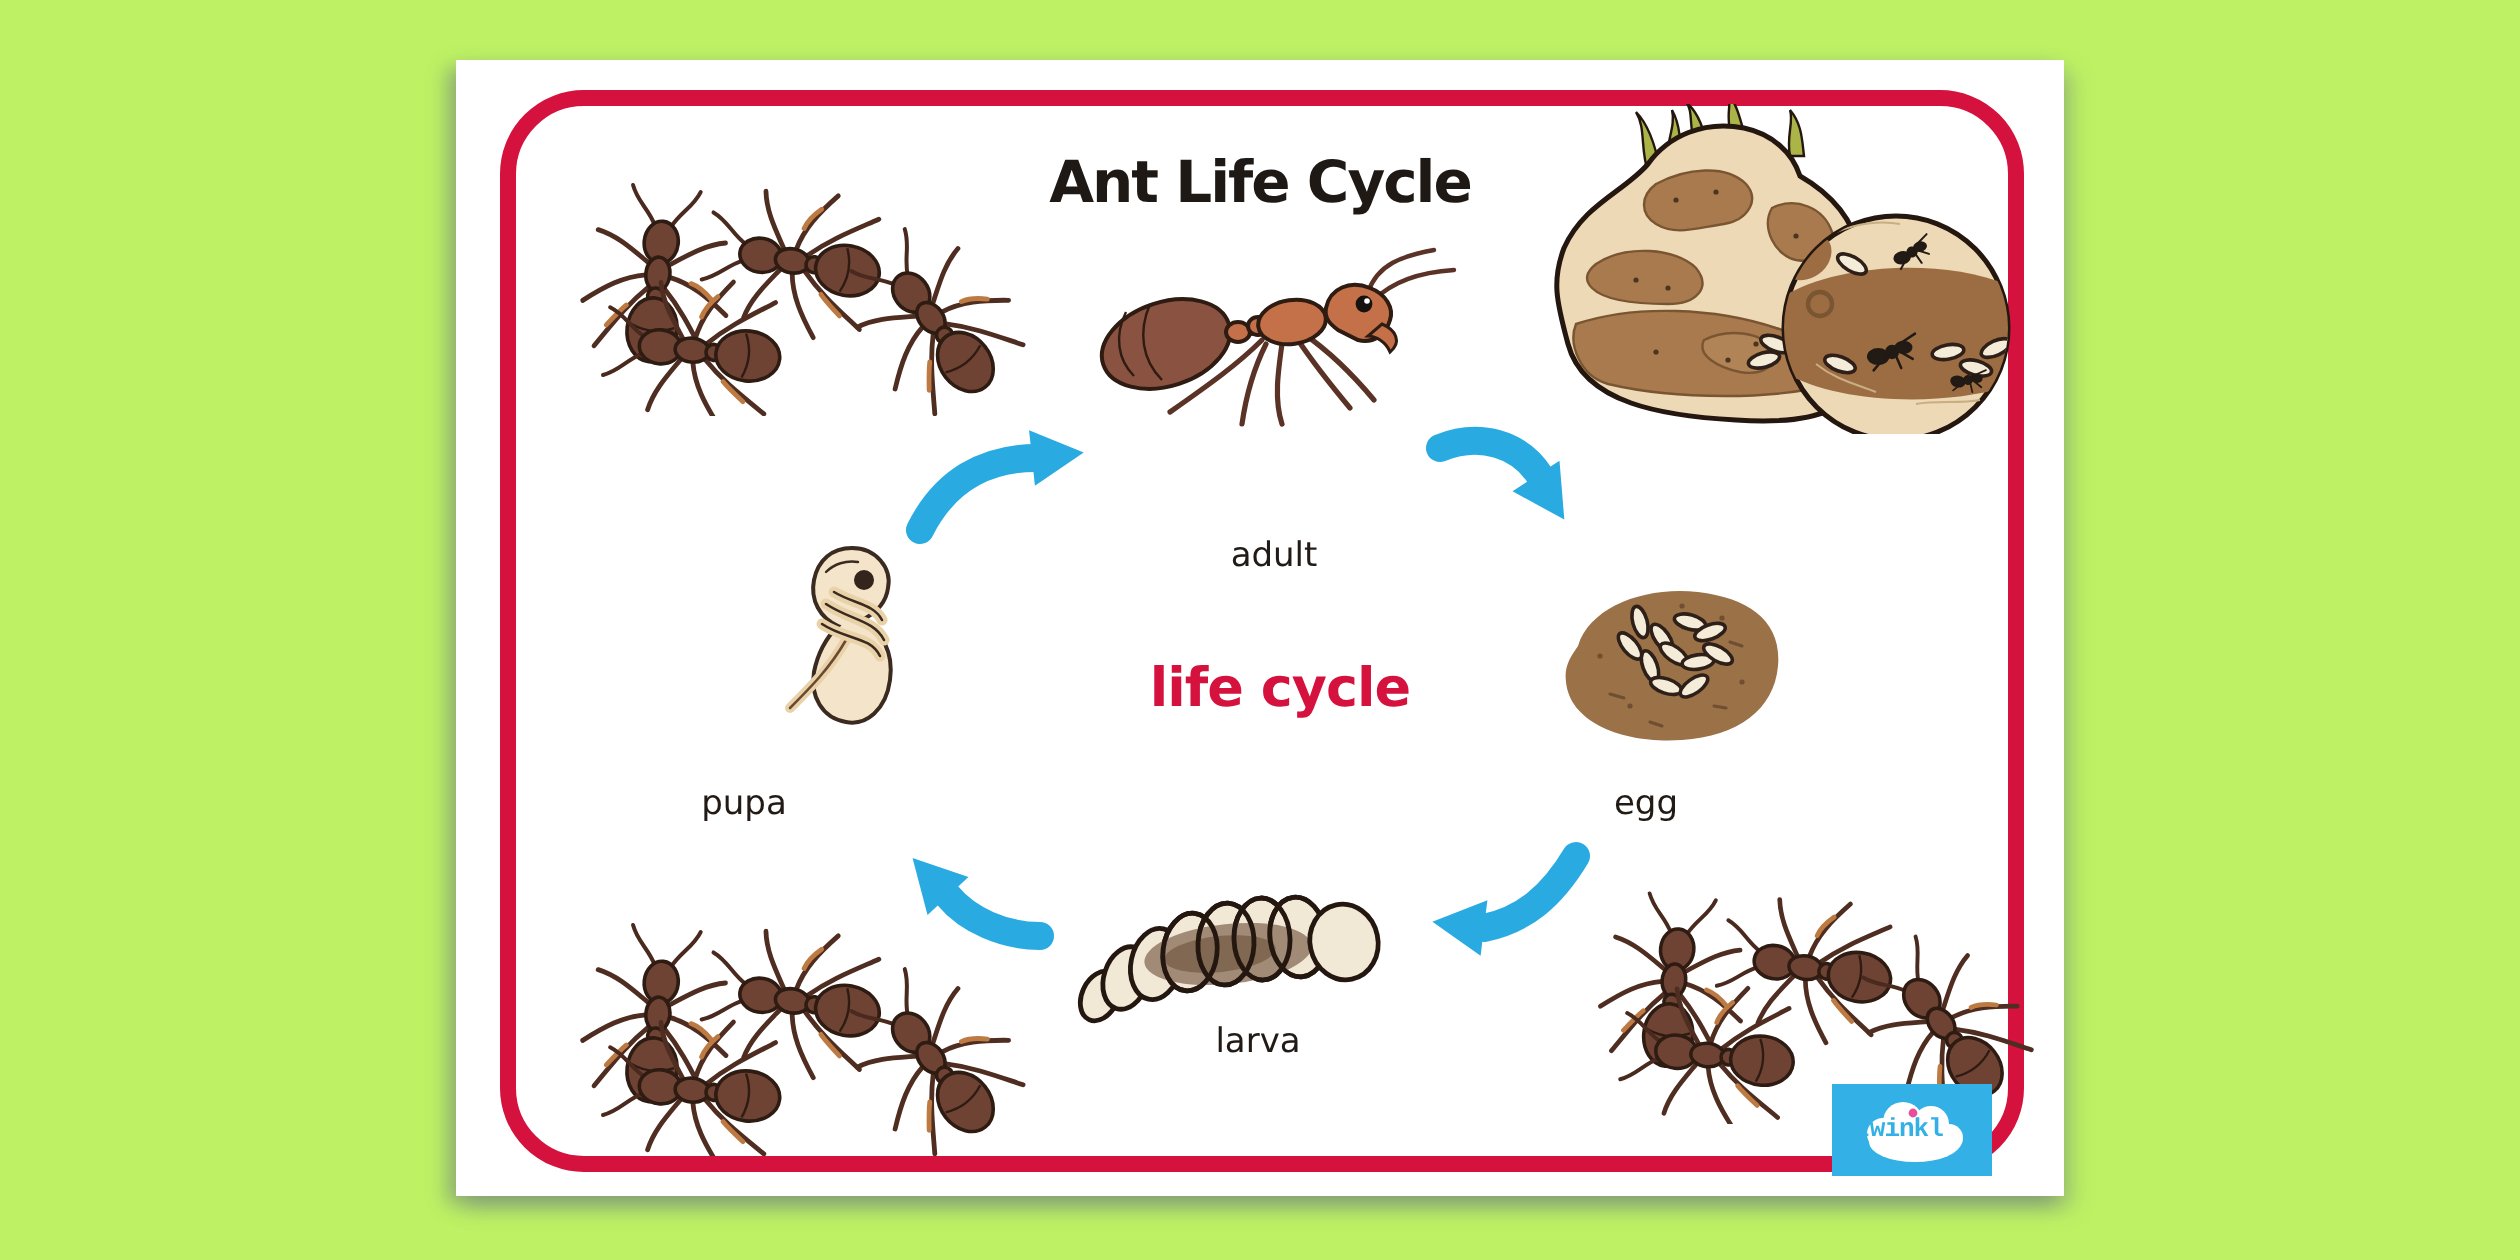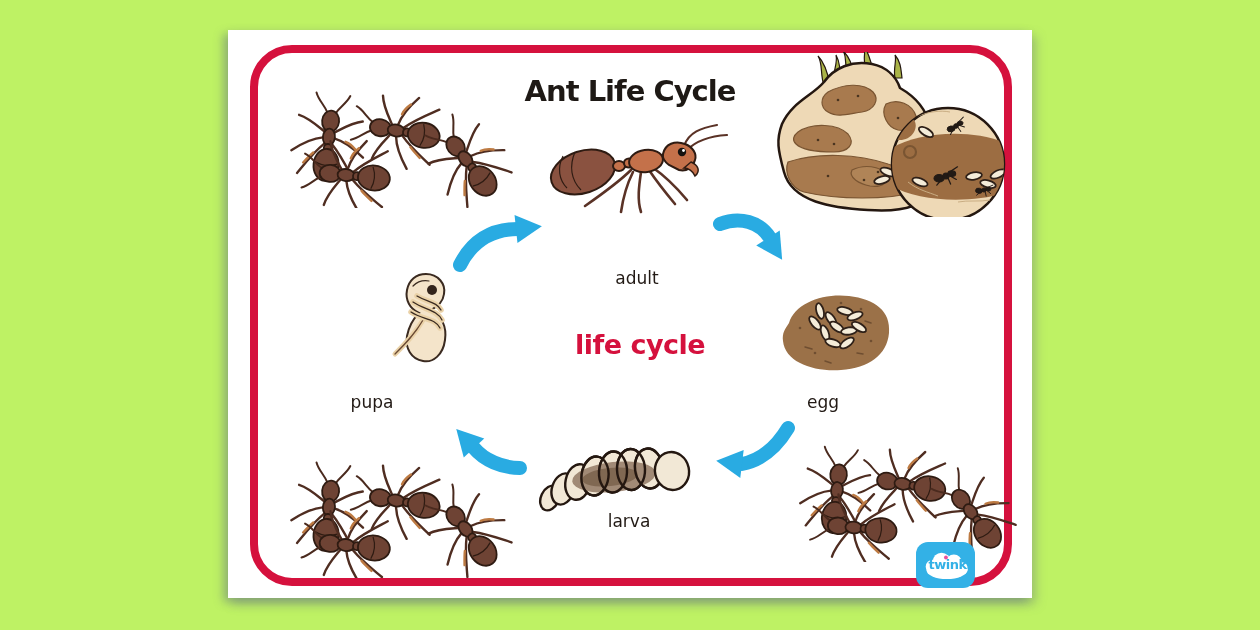--- a/index.html
+++ b/index.html
@@ -24,22 +24,22 @@
     width:120px; text-align:center; font-size:17px; font-weight:normal;
     color:#221a15; z-index:2; letter-spacing:0px;
   }
   .center-label {
     left:510px; top:329px; width:260px; text-align:center;
     font-size:27px; font-weight:bold; color:#d5113d; letter-spacing:-0.5px; z-index:2;
   }
   .illu { z-index:2; }
   .arrow { z-index:2; }
   .logo {
-    left:916px; top:542px; width:59px; height:46px; background:#33b1e6;
-    border-radius:12px; z-index:4; overflow:hidden;
+    left:916px; top:542px; width:80px; height:46px; background:#33b1e6;
+    border-radius:0; z-index:4; overflow:hidden;font-family:Liberation Mono, monospace;
   }
   .logo-text {
     position:absolute; left:0; top:15px; width:67px; text-align:center;
     font-size:13px; font-weight:bold; color:#33b1e6; z-index:2; letter-spacing:-0.5px;
   }
   svg { display:block; width:100%; height:100%; }
 </style>
 </head>
 <body>
 

